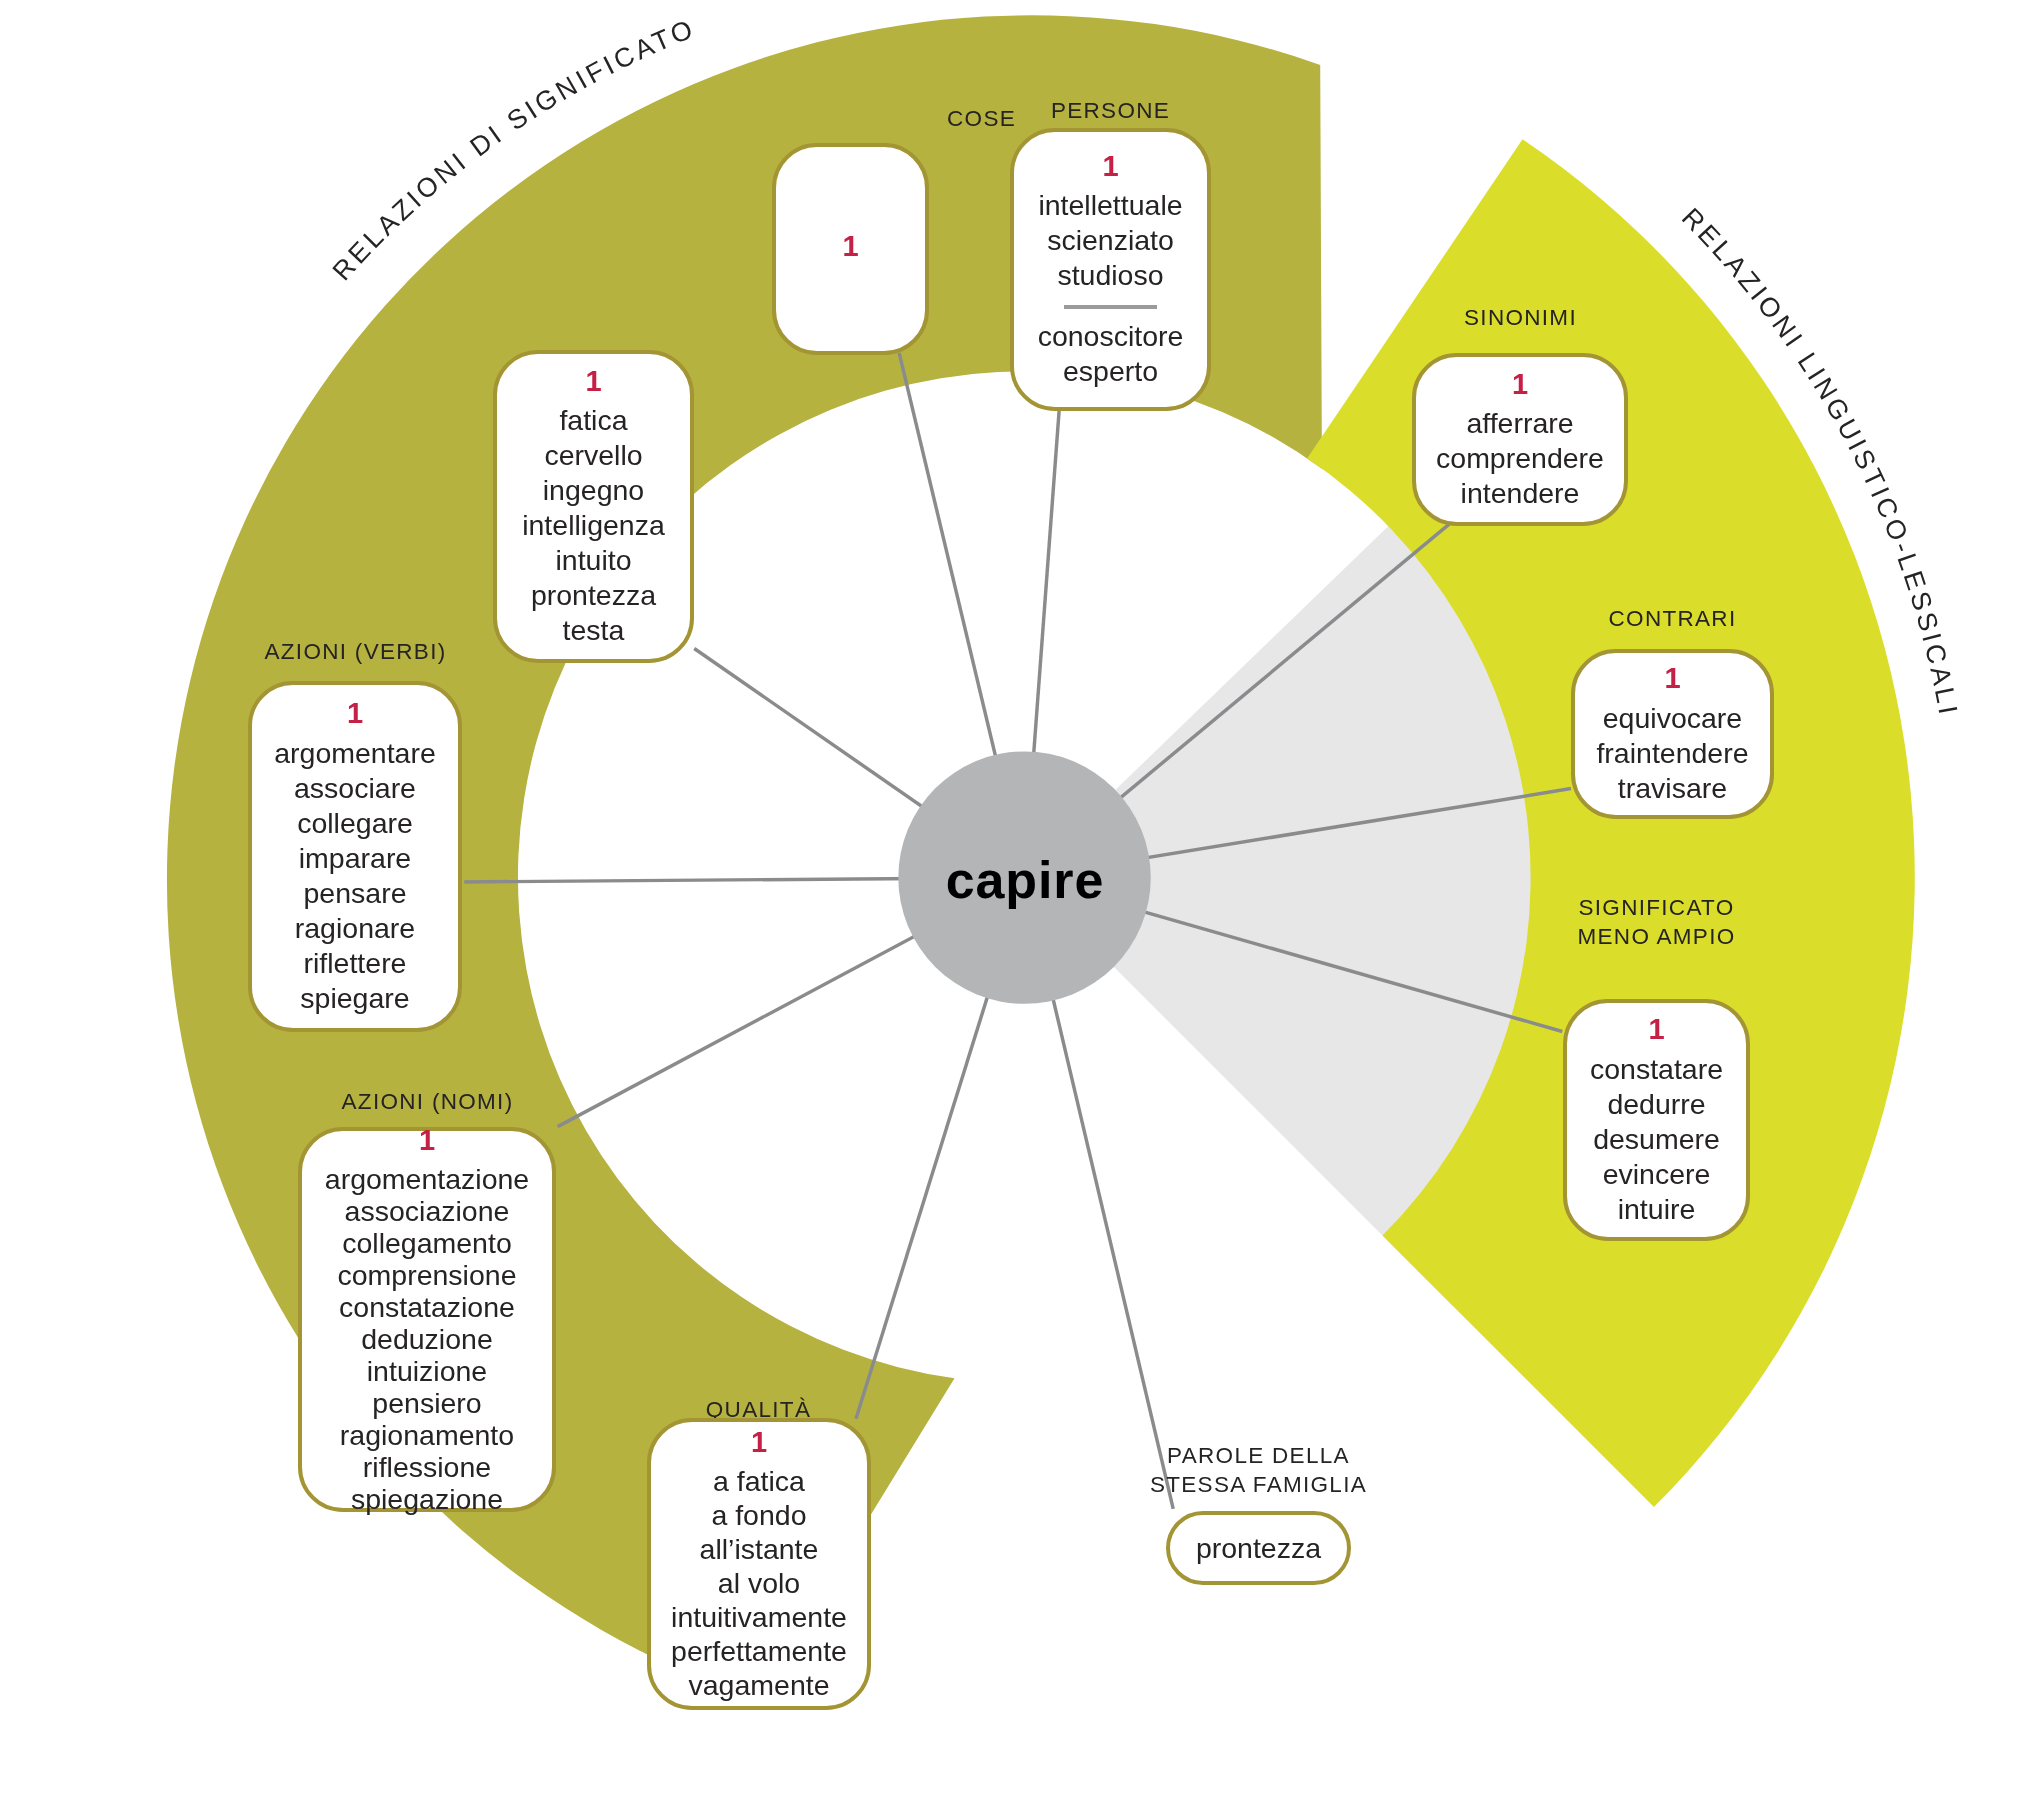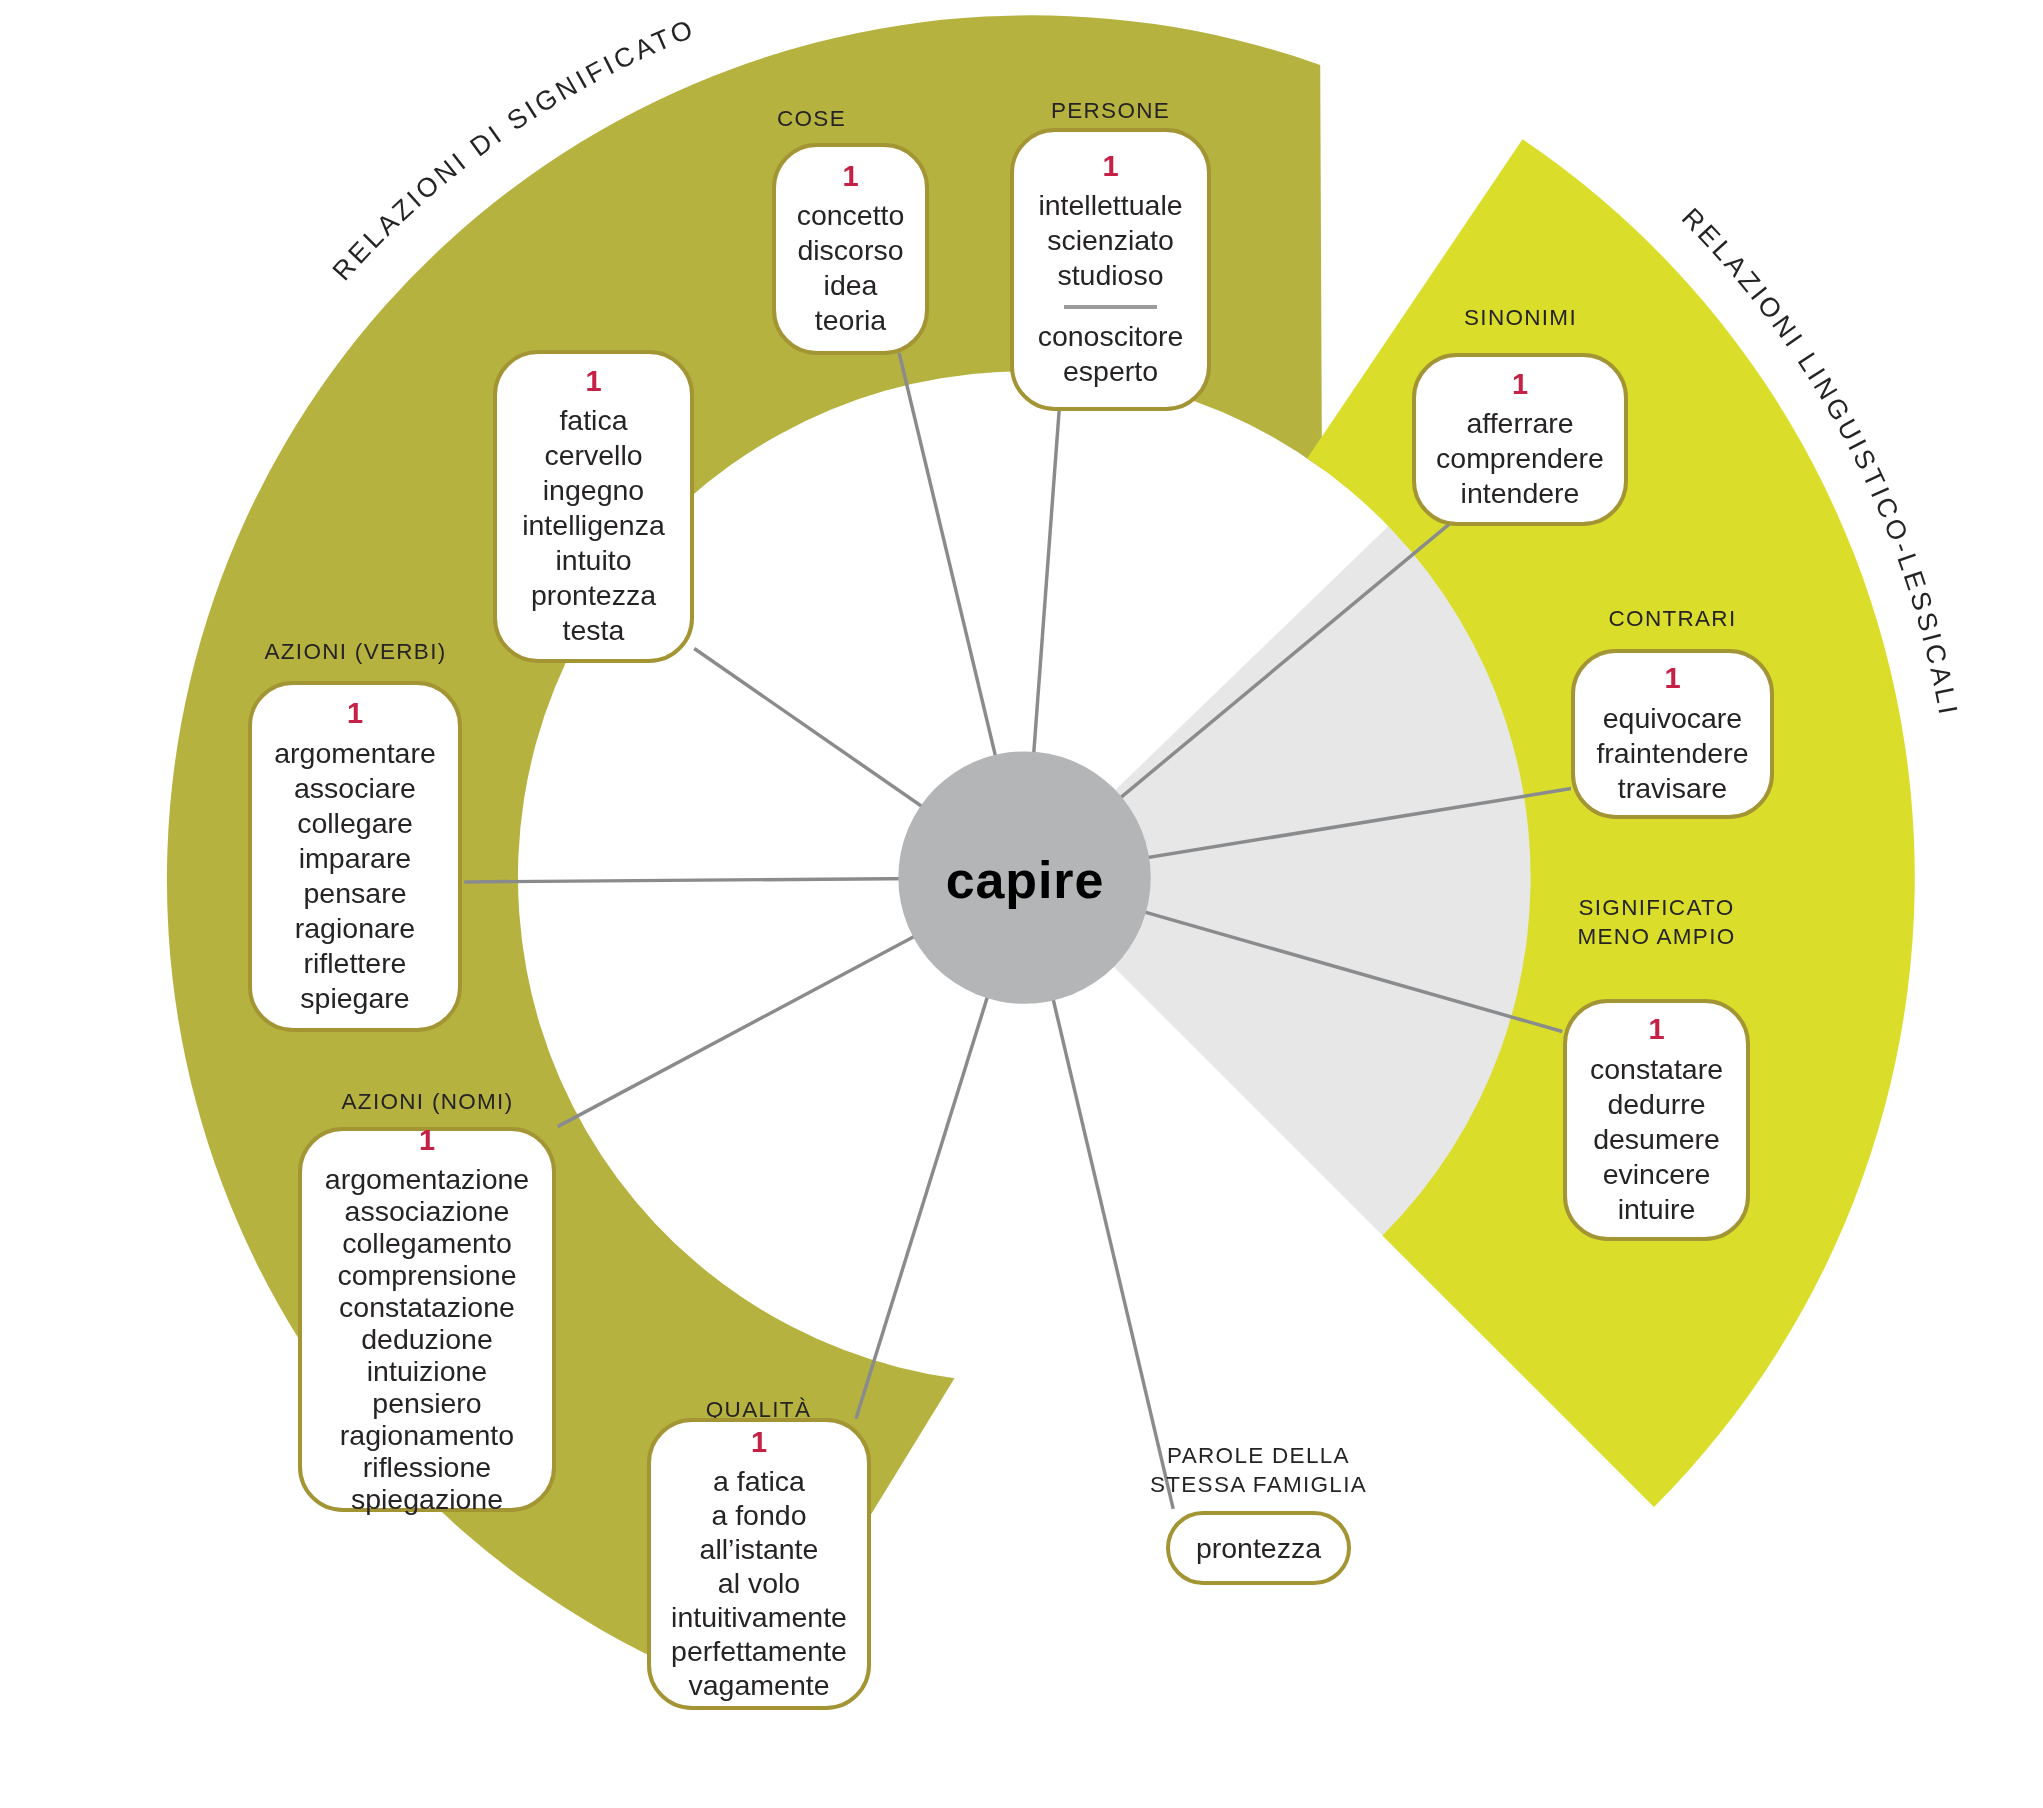--- a/index.html
+++ b/index.html
@@ -101,21 +101,21 @@
     <text class="arc-text">
       <textPath href="#arcL" startOffset="50%" text-anchor="middle">RELAZIONI DI SIGNIFICATO</textPath>
     </text>
     <text class="arc-text">
       <textPath href="#arcR" startOffset="50%" text-anchor="middle">RELAZIONI LINGUISTICO-LESSICALI</textPath>
     </text>
   </svg>
 
   <div class="capire-word">capire</div>
 
-  <div class="cat-label" style="left:811px;top:105px;">
+  <div class="cat-label" style="left:851px;top:105px;text-align:right;">
       <div>COSE</div>
     </div>
   <div class="cat-label" style="left:1110px;top:97px;">
       <div>PERSONE</div>
     </div>
   <div class="cat-label" style="left:1520px;top:304px;">
       <div>SINONIMI</div>
     </div>
   <div class="cat-label" style="left:1672px;top:605px;">
       <div>CONTRARI</div>
@@ -134,26 +134,20 @@
     </div>
   <div class="cat-label" style="left:427px;top:1088px;">
       <div>AZIONI (NOMI)</div>
     </div>
   <div class="cat-label" style="left:355px;top:638px;">
       <div>AZIONI (VERBI)</div>
     </div>
 
   <div class="node" id="box-cose" style="left:772px;top:143px;width:157px;height:212px;">
     <div class="sense">1</div>
-    <div class="words">
-        <div>concetto</div>
-        <div>discorso</div>
-        <div>idea</div>
-        <div>teoria</div>
-      </div>
   </div>
 
   <div class="node" id="box-persone" style="left:1010px;top:128px;width:201px;height:283px;">
     <div class="sense">1</div>
     <div class="words">
         <div>intellettuale</div>
         <div>scienziato</div>
         <div>studioso</div>
       </div>
     <div class="divider"></div>

